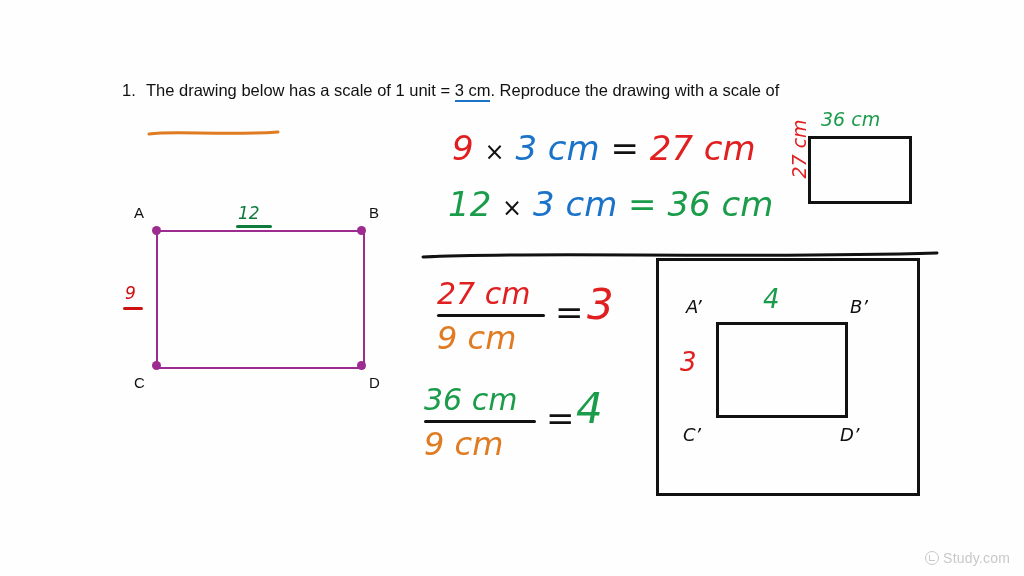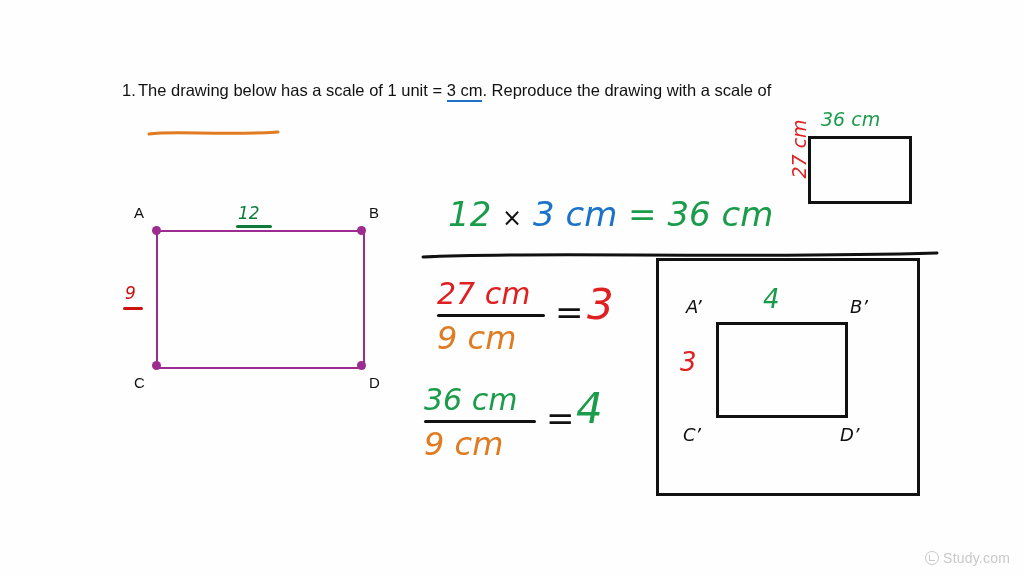--- a/index.html
+++ b/index.html
@@ -27,21 +27,21 @@
     line-height: 1.55;
   }
   .problem-num {
     position: absolute;
     left: 0;
     top: 0;
     font-size: 16.5px;
     color: #111111;
   }
   .problem-body {
-    margin-left: 16px;
+    margin-left: 24px;
   }
   .underline-blue {
     border-bottom: 2.5px solid #1a73c9;
     padding-bottom: 1px;
   }
   .orange-underline {
     position: absolute;
     left: 147px;
     top: 129px;
     width: 133px;
@@ -109,21 +109,21 @@
   }
 
   
   .hand {
     position: absolute;
     font-family: "DejaVu Sans", sans-serif;
     font-style: italic;
     white-space: nowrap;
   }
   .hw-eq1 { left: 452px; top: 128px; font-size: 34px; }
-  .hw-eq2 { left: 448px; top: 194px; font-size: 34px; }
+  .hw-eq2 { left: 448px; top: 184px; font-size: 34px; }
 
   .c-red    { color: #e02020; }
   .c-blue   { color: #1a73c9; }
   .c-green  { color: #1a9c4b; }
   .c-orange { color: #e07b22; }
   .c-black  { color: #111111; }
 
   
   .fig-small { position: absolute; left: 778px; top: 108px; width: 150px; height: 105px; }
   .rect-small {
@@ -268,20 +268,27 @@
     <span class="lbl" style="left:14px; top:179px;">C</span>
     <span class="lbl" style="left:249px; top:179px;">D</span>
 
     <span class="lbl-12">12</span>
     <div class="lbl-12-underline"></div>
 
     <span class="lbl-9">9</span>
     <div class="lbl-9-underline"></div>
   </div>
 
+  <div class="hand hw-eq1">
+    <span class="c-red">9</span>
+    <span class="c-black" style="font-size:24px;">×</span>
+    <span class="c-blue">3 cm</span>
+    <span class="c-black">=</span>
+    <span class="c-red">27 cm</span>
+  </div>
 
   <div class="hand hw-eq2">
     <span class="c-green">12</span>
     <span class="c-black" style="font-size:24px;">×</span>
     <span class="c-blue">3 cm</span>
     <span class="c-green">=</span>
     <span class="c-green">36 cm</span>
   </div>
 
   <div class="fig-small">

